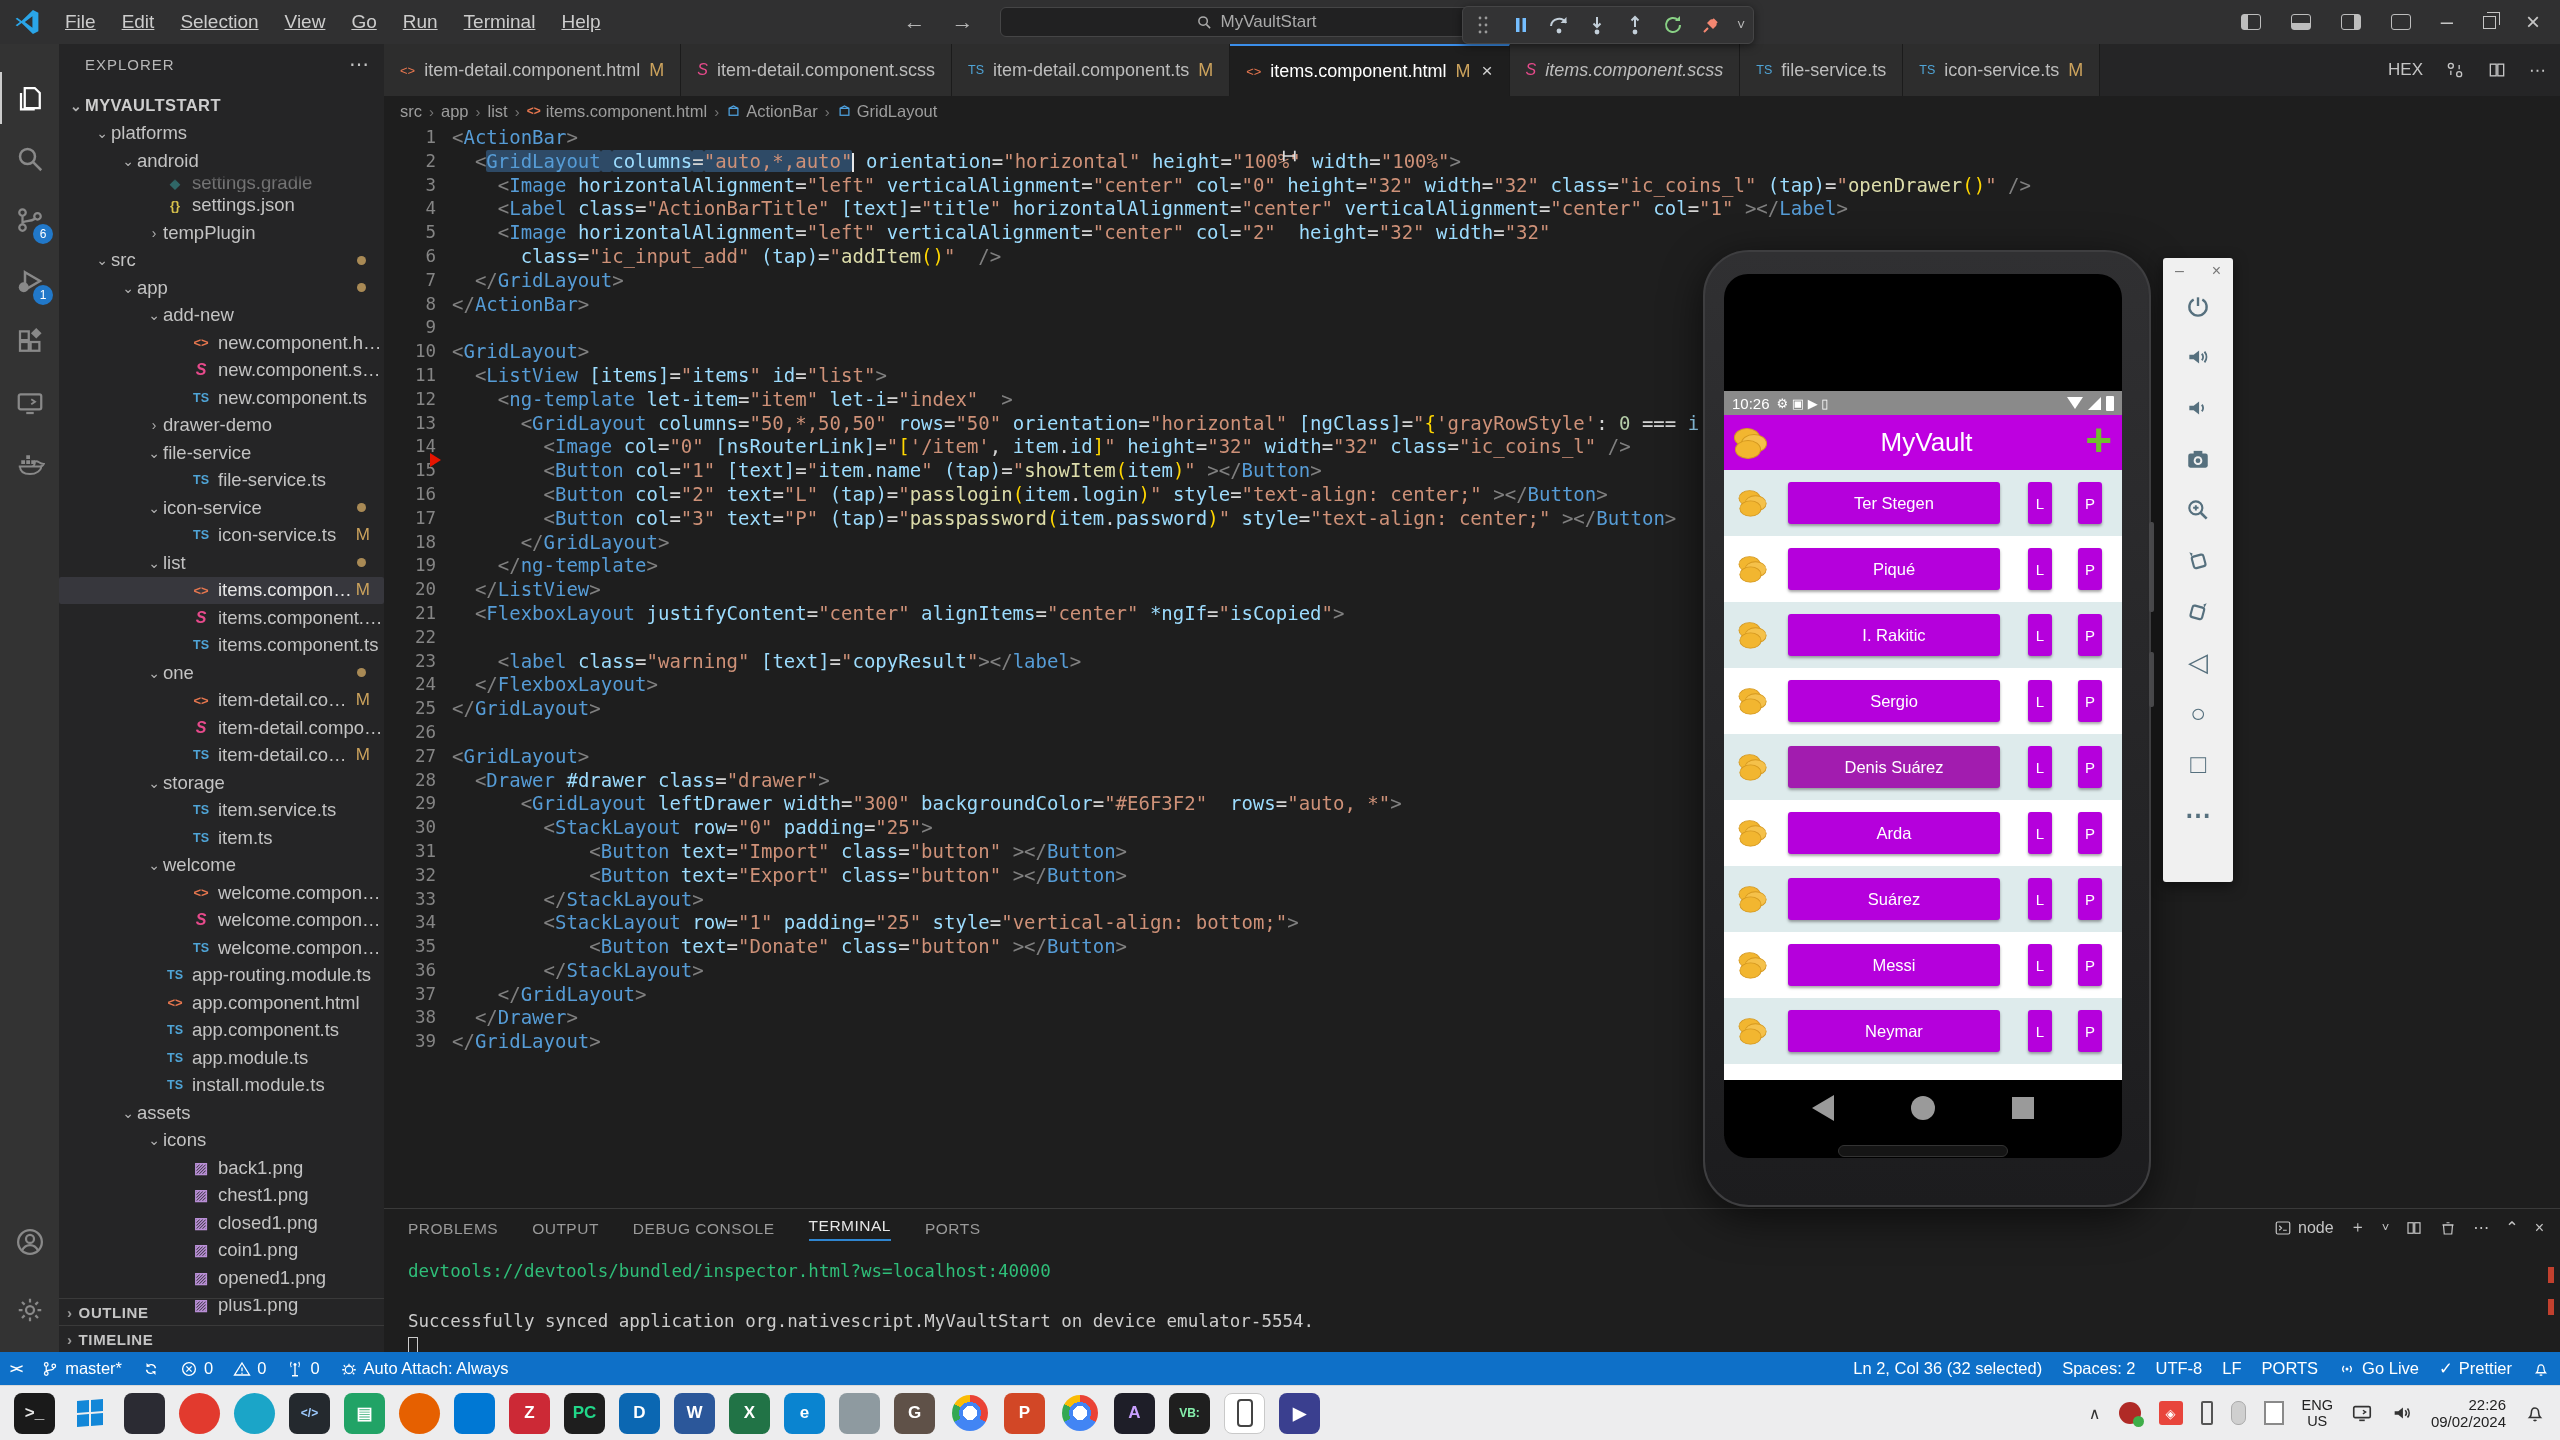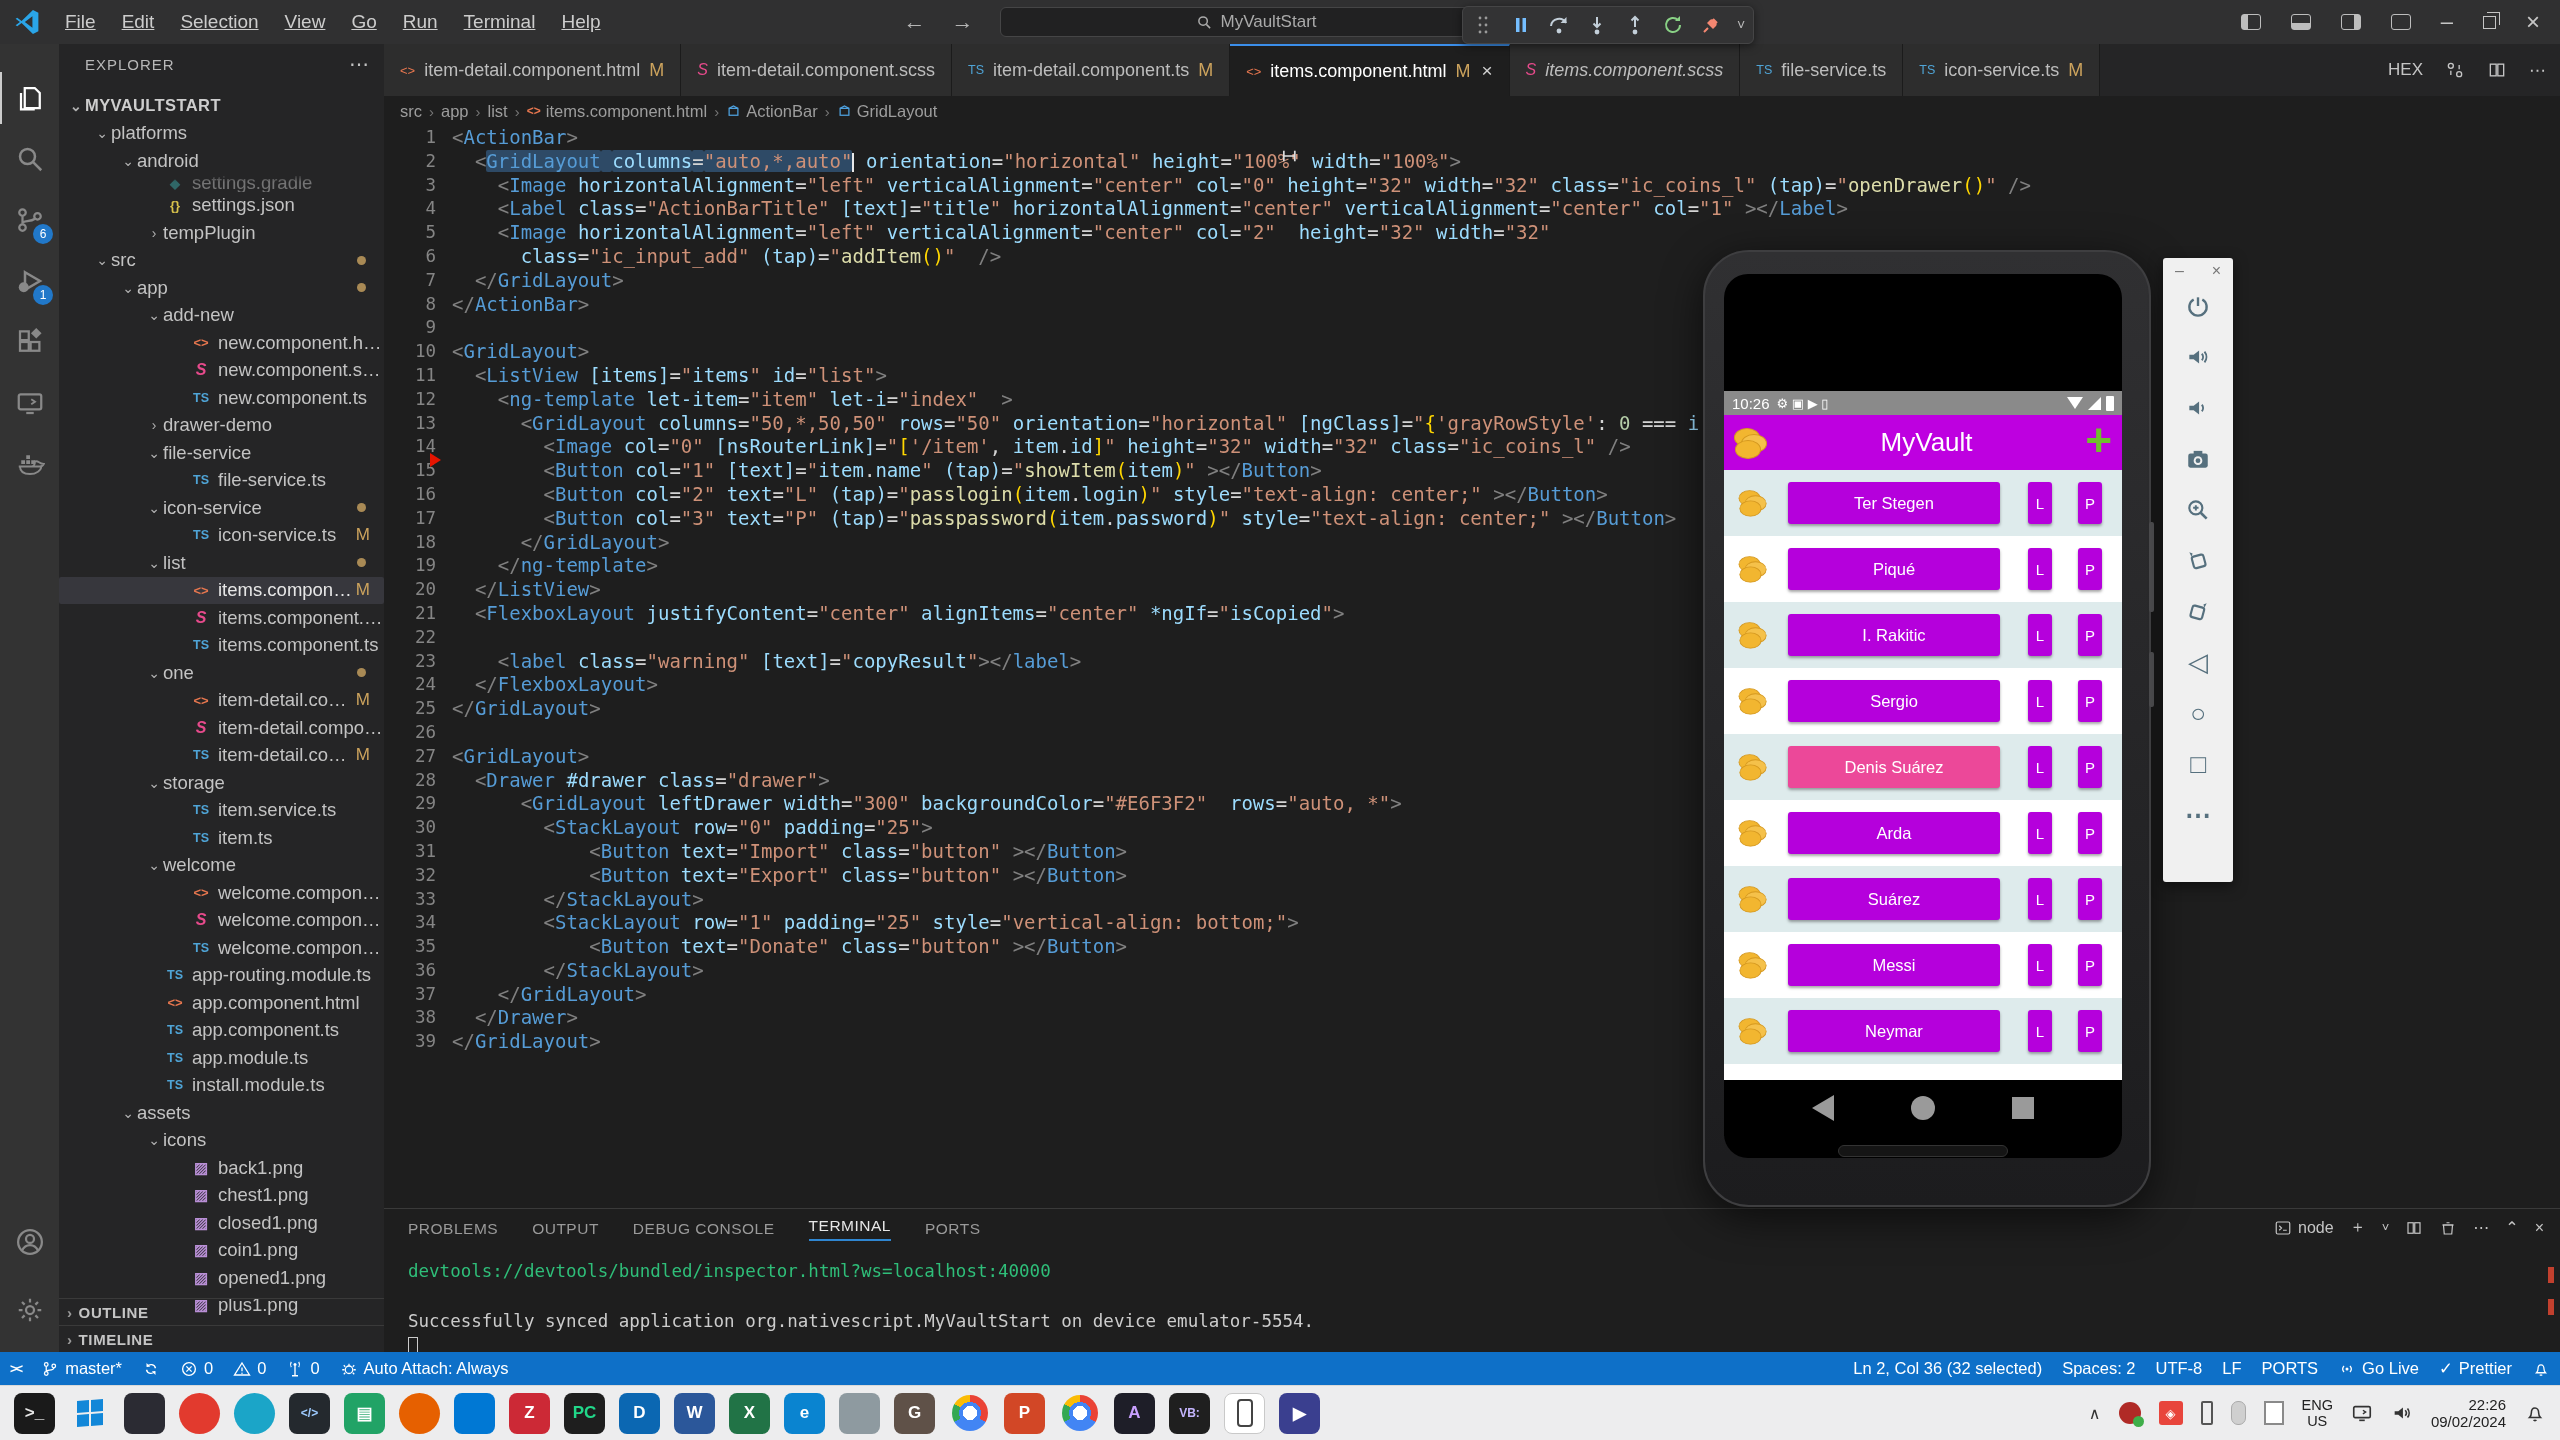--- a/index.html
+++ b/index.html
@@ -878,21 +878,21 @@
             <div class="ebtn" style="background: rgb(181, 0, 220);">Sergio</div>
             <div class="small-btn lbtn" style="background: rgb(181, 0, 220);">L</div>
             <div class="small-btn pbtn" style="background: rgb(181, 0, 220);">P</div>
           </div>
           <div class="erow alt" style="background: rgb(222, 235, 236);">
             <span class="coins small">
               <i></i>
               <i></i>
               <i></i>
             </span>
-            <div class="ebtn" style="background: #ec4899;">Denis Suárez</div>
+            <div class="ebtn" style="background: #a21caf;">Denis Suárez</div>
             <div class="small-btn lbtn" style="background: rgb(181, 0, 220);">L</div>
             <div class="small-btn pbtn" style="background: rgb(181, 0, 220);">P</div>
           </div>
           <div class="erow" style="background: rgb(255, 255, 255);">
             <span class="coins small">
               <i></i>
               <i></i>
               <i></i>
             </span>
             <div class="ebtn" style="background: rgb(181, 0, 220);">Arda</div>
@@ -1049,21 +1049,21 @@
         <div class="tapp" style="background: rgb(210, 71, 38);">
           <span style="color: rgb(255, 255, 255);">P</span>
         </div>
         <div class="tapp">
           <div class="chrome-ball"></div>
         </div>
         <div class="tapp" style="background: rgb(30, 30, 40);">
           <span style="color: rgb(201, 160, 255);">A</span>
         </div>
         <div class="tapp" style="background: rgb(31, 31, 31);">
-          <span style="color: #c4b5fd; font-size: 12px;">VB:</span>
+          <span style="color: #86efac; font-size: 12px;">VB:</span>
         </div>
         <div class="tapp active" style="background: rgb(255, 255, 255);">
           <div class="phone-glyph"></div>
         </div>
         <div class="tapp" style="background: rgb(58, 63, 143);">
           <span style="color: rgb(255, 255, 255);">▶</span>
         </div>
       </div>
     <div id="tray">
         <span class="tray-ic" style="font-size: 16px;">∧</span>

